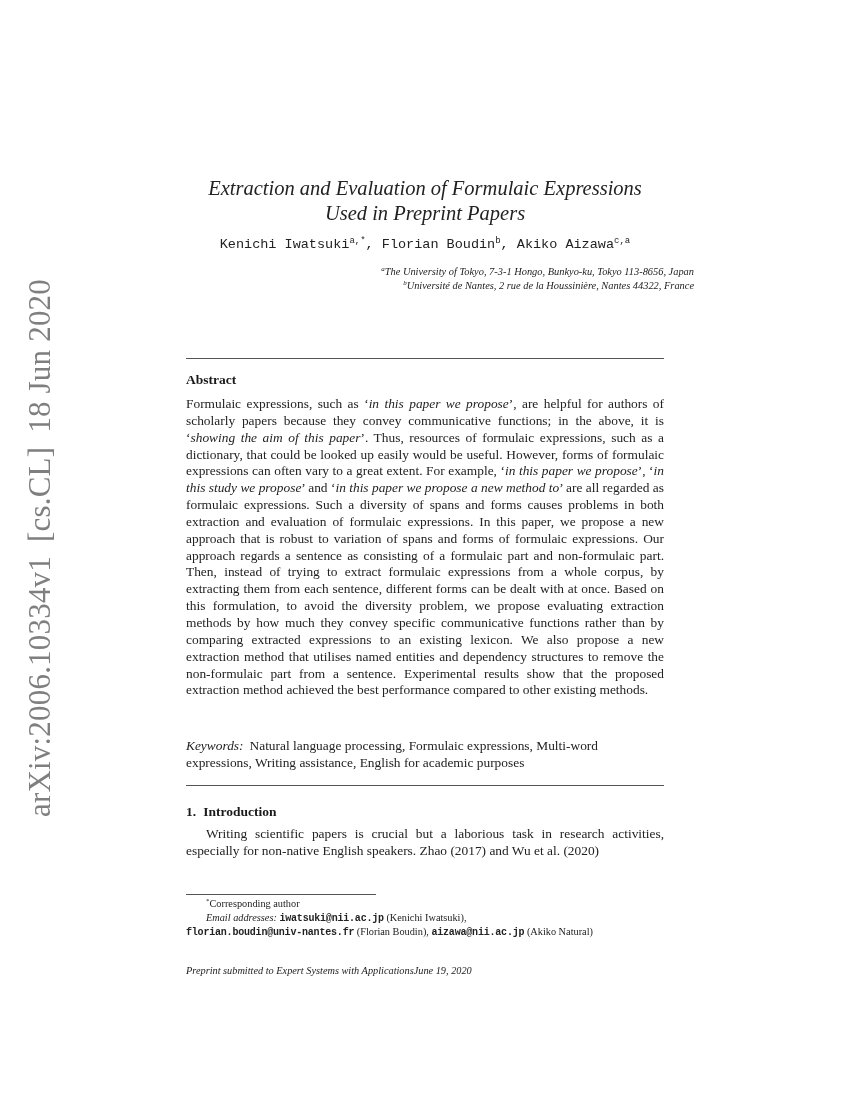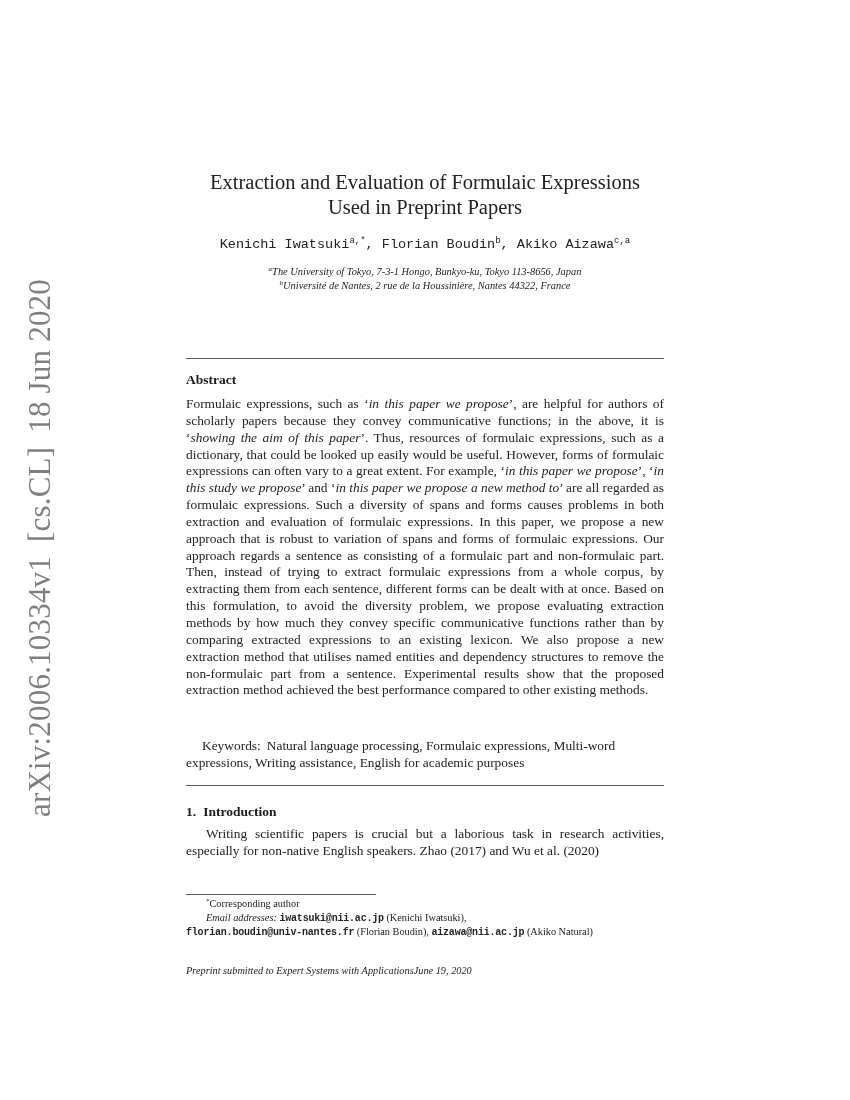--- a/index.html
+++ b/index.html
@@ -27,45 +27,46 @@
     }
     .stamp .sp { display: inline-block; width: 14px; }
     .page {
       position: absolute;
       left: 186px;
       top: 0;
       width: 478px;
     }
     .title {
       position: absolute;
-      top: 170px;
+      top: 176px;
       left: -20px;
       width: 518px;
       text-align: center;
       font-size: 20.5px;
       line-height: 25px;
       color: #222;
+      font-style: italic;
     }
     .authors {
       position: absolute;
       top: 237px;
       left: -20px;
       width: 518px;
       text-align: center;
       font-size: 13.5px;
       color: #222;
       font-family: Liberation Mono, monospace;
     }
     sup { font-size: 9px; line-height: 0; vertical-align: 5px; }
     .affils {
       position: absolute;
       top: 265px;
       left: -30px;
       width: 538px;
-      text-align: center;
+      text-align: right;
       font-style: italic;
       font-size: 10.4px;
       line-height: 13.5px;
       color: #222;
     }
     .affils sup { font-size: 7px; vertical-align: 4px; }
     .rule {
       position: absolute;
       left: 0;
       width: 478px;
@@ -91,21 +92,21 @@
     }
     .keywords {
       position: absolute;
       top: 738px;
       left: 0;
       width: 478px;
       font-size: 13.4px;
       line-height: 16.85px;
       color: #222;
     }
-    .keywords .kw-label { margin-right: 6px; margin-left: 16px; }
+    .keywords .kw-label { font-style: italic; margin-right: 6px; }
     .sec-head {
       position: absolute;
       top: 804px;
       left: 0;
       font-weight: bold;
       font-size: 13.5px;
     }
     .sec-head .num { margin-right: 7px; }
     .intro {
       position: absolute;

